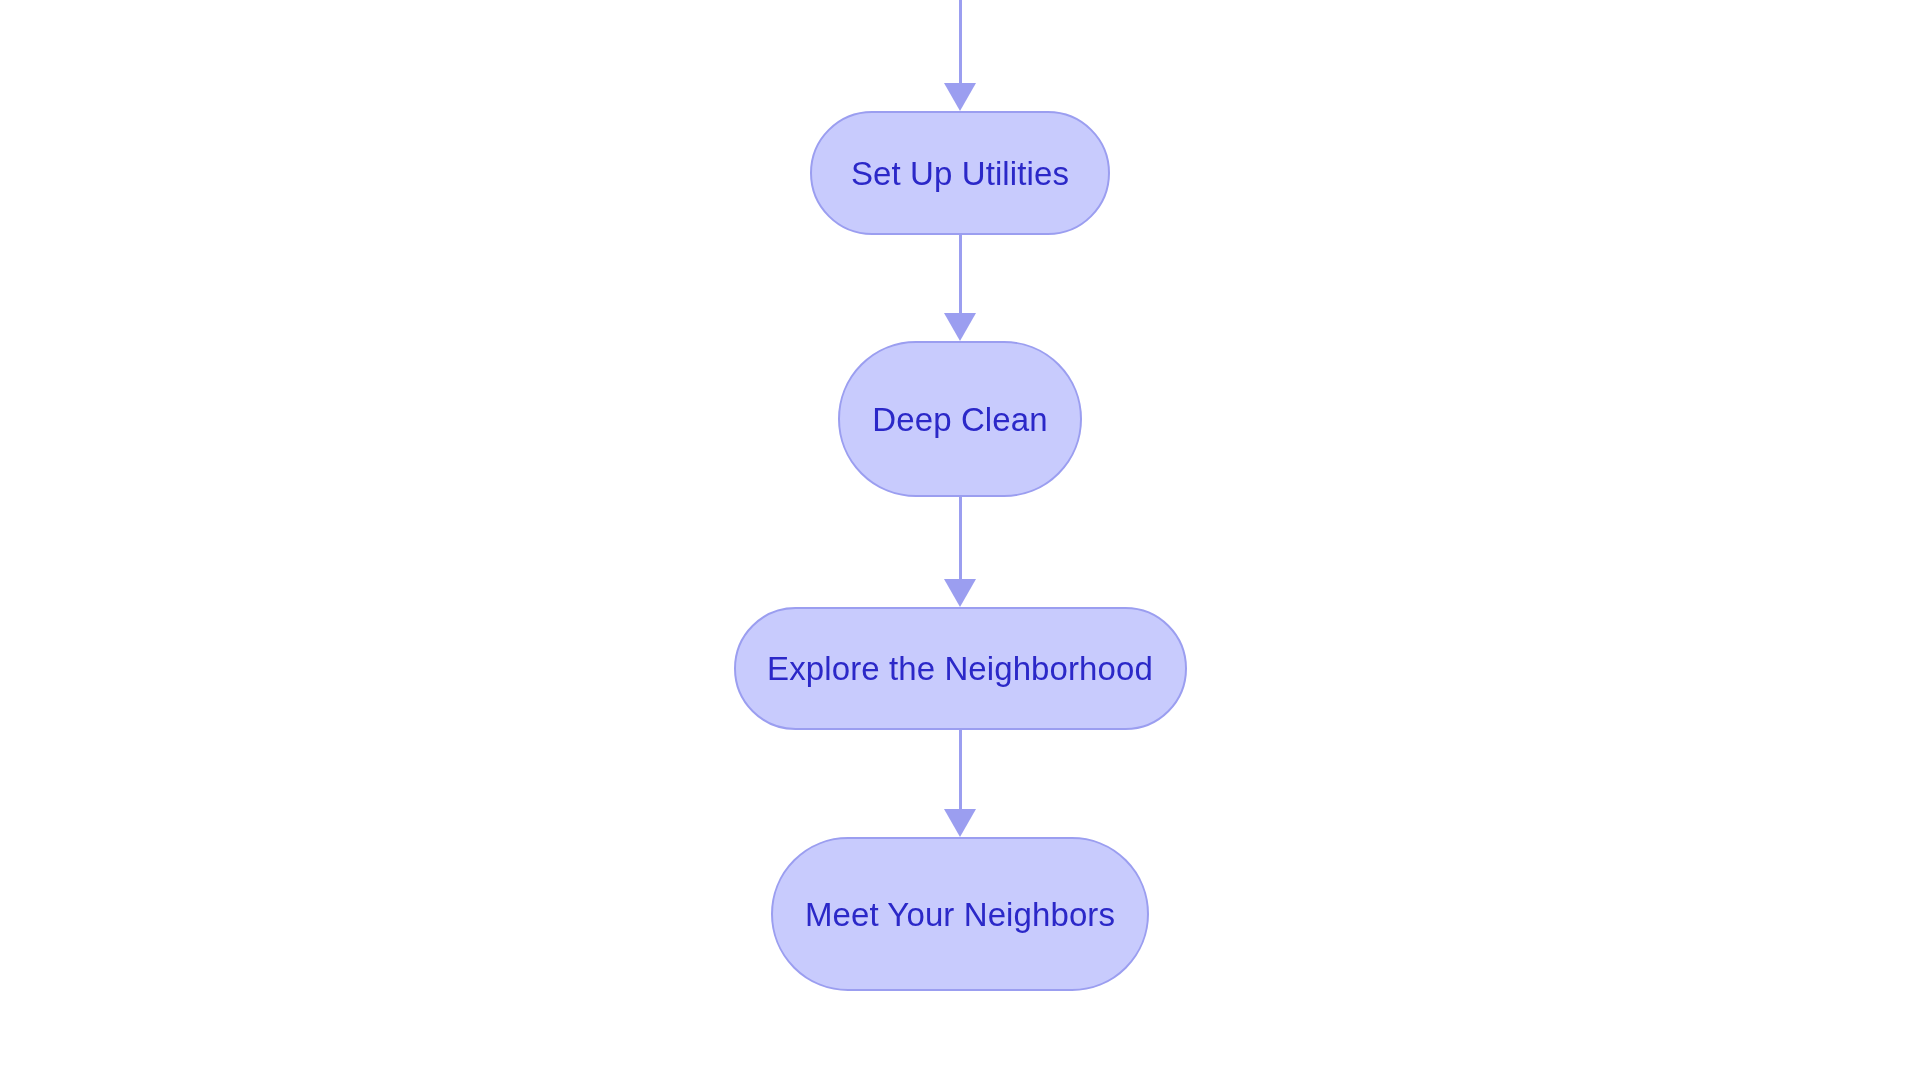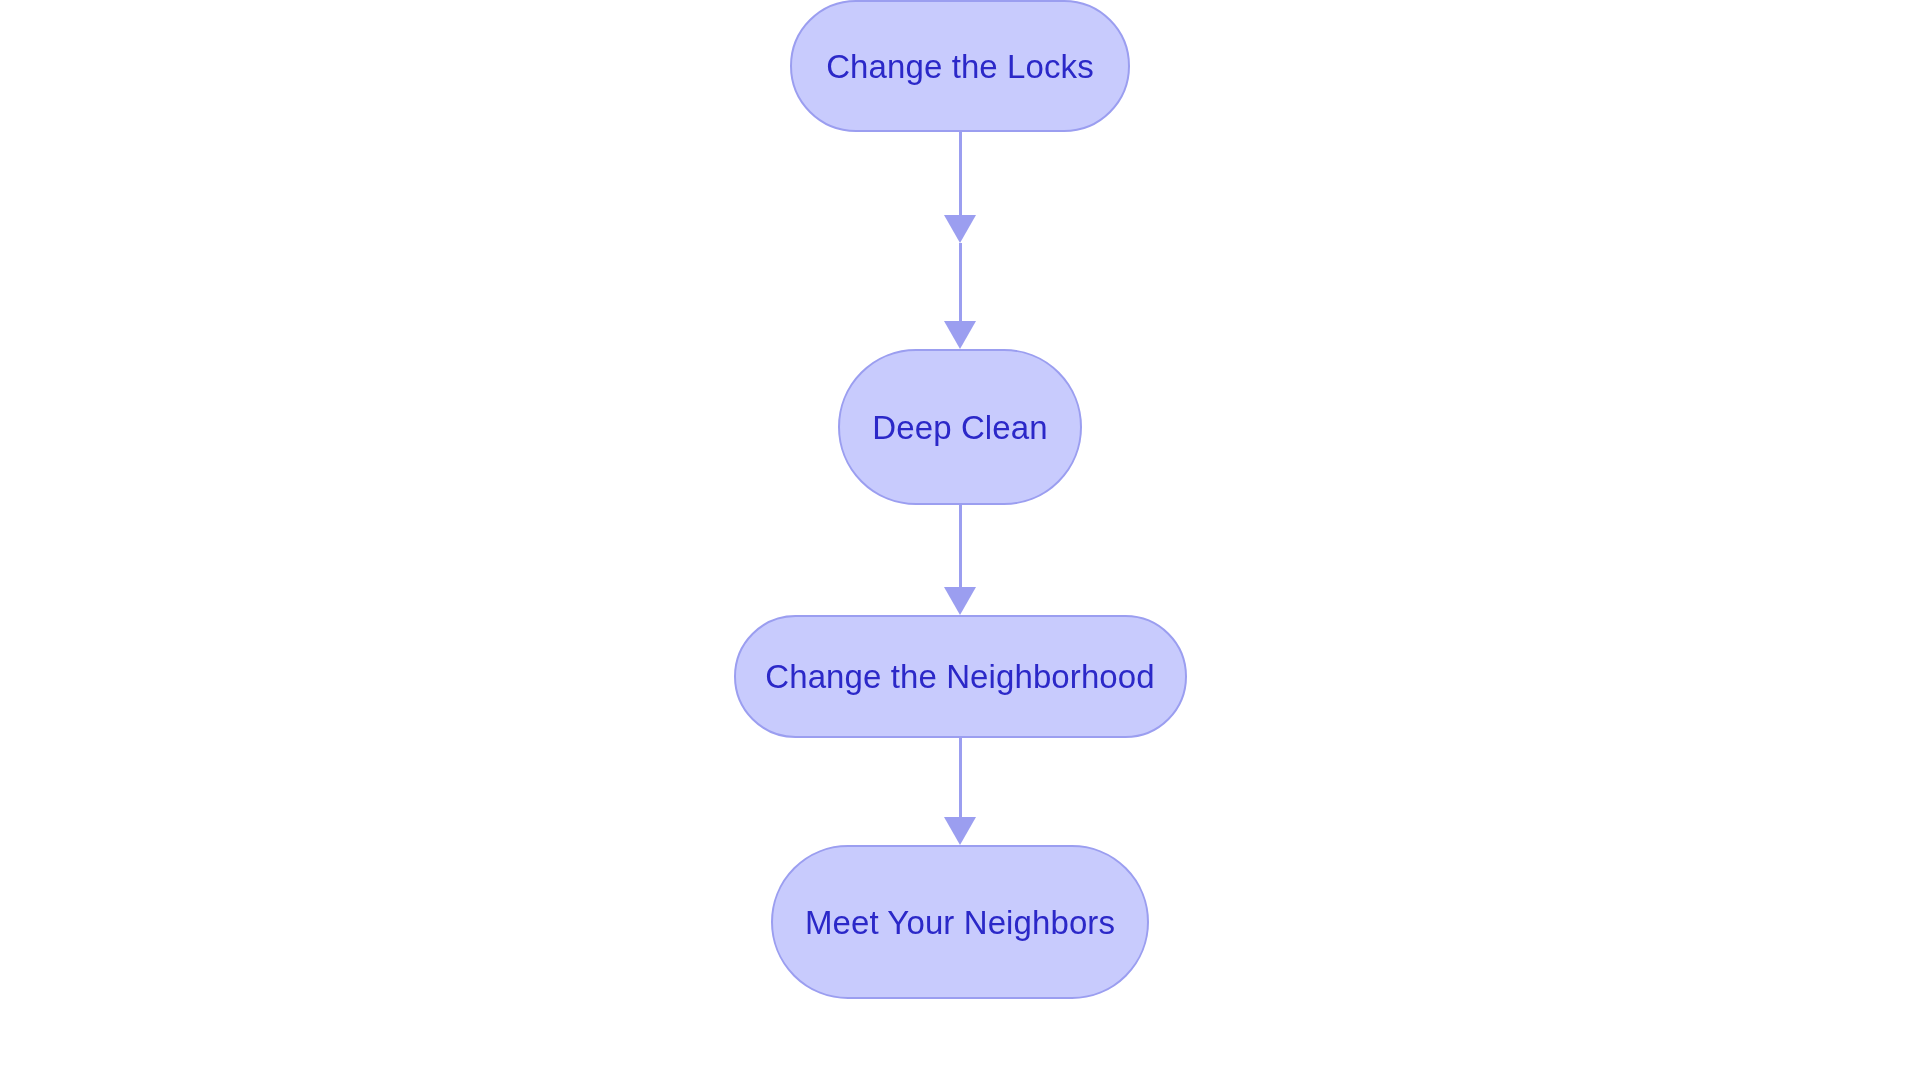--- a/index.html
+++ b/index.html
@@ -92,46 +92,46 @@
   .conn-3 { height: 110px; }
   .conn-4 { height: 107px; }
 </style>
 </head>
 <body>
 
 <div id="flow-canvas">
 
   <div class="flow-stack">
 
-    <div class="node node-1">
-      <span class="node-label">Change the Locks</span>
-    </div>
 
     <div class="connector conn-1">
       <div class="connector-line"></div>
       <div class="connector-head"></div>
     </div>
 
+    <div class="node node-2">
+      <span class="node-label">Set Up Utilities</span>
+    </div>
 
     <div class="connector conn-2">
       <div class="connector-line"></div>
       <div class="connector-head"></div>
     </div>
 
     <div class="node node-3">
       <span class="node-label">Deep Clean</span>
     </div>
 
     <div class="connector conn-3">
       <div class="connector-line"></div>
       <div class="connector-head"></div>
     </div>
 
     <div class="node node-4">
-      <span class="node-label">Change the Neighborhood</span>
+      <span class="node-label">Explore the Neighborhood</span>
     </div>
 
     <div class="connector conn-4">
       <div class="connector-line"></div>
       <div class="connector-head"></div>
     </div>
 
     <div class="node node-5">
       <span class="node-label">Meet Your Neighbors</span>
     </div>

